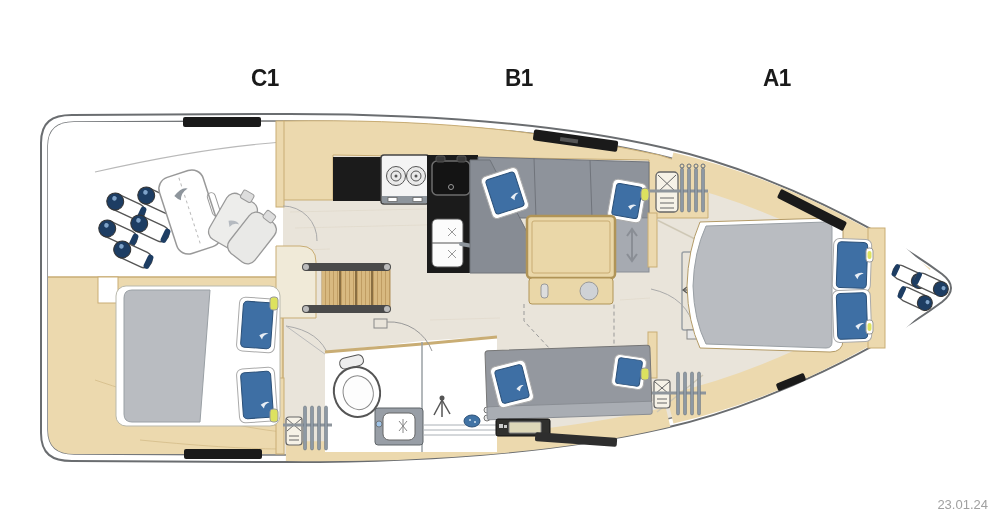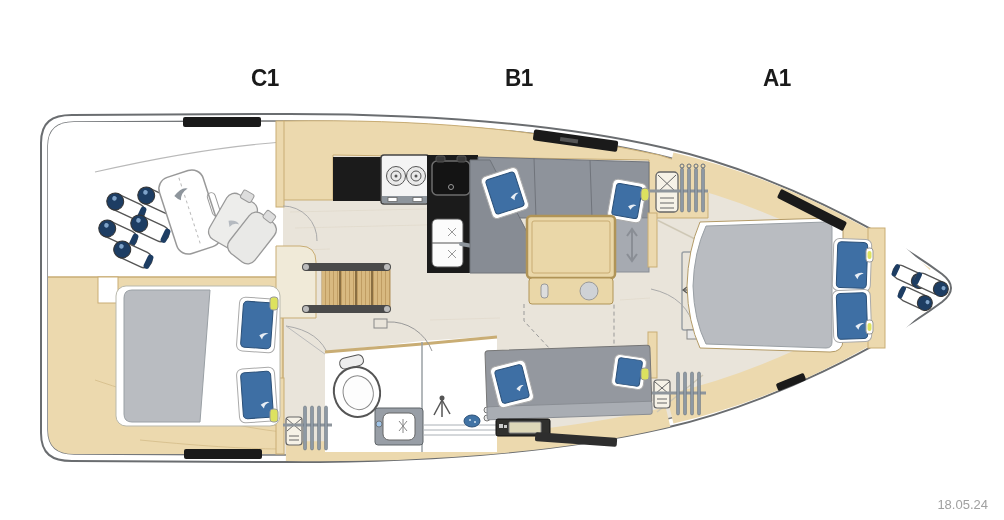--- a/index.html
+++ b/index.html
@@ -412,14 +412,14 @@
       </g>
       <g transform="rotate(-22 791 382)">
         <rect x="776" y="378" width="30" height="8" rx="2" fill="#1a1a1a"></rect>
       </g>
     </g>
   </svg>
 
   <div class="cabin-label label-c1">C1</div>
   <div class="cabin-label label-b1">B1</div>
   <div class="cabin-label label-a1">A1</div>
-  <div class="date-stamp">18.05.24</div>
+  <div class="date-stamp">23.01.24</div>
 </div>
 
 </body></html>

